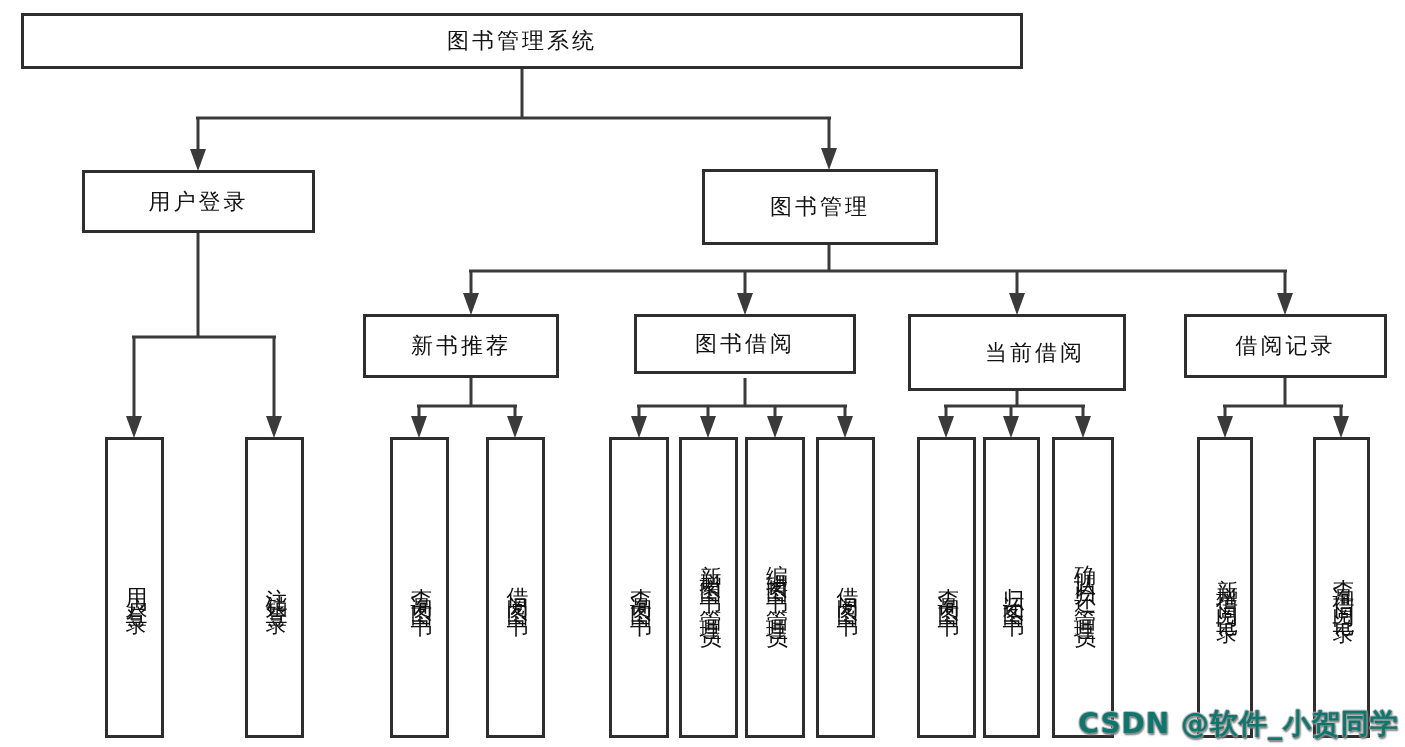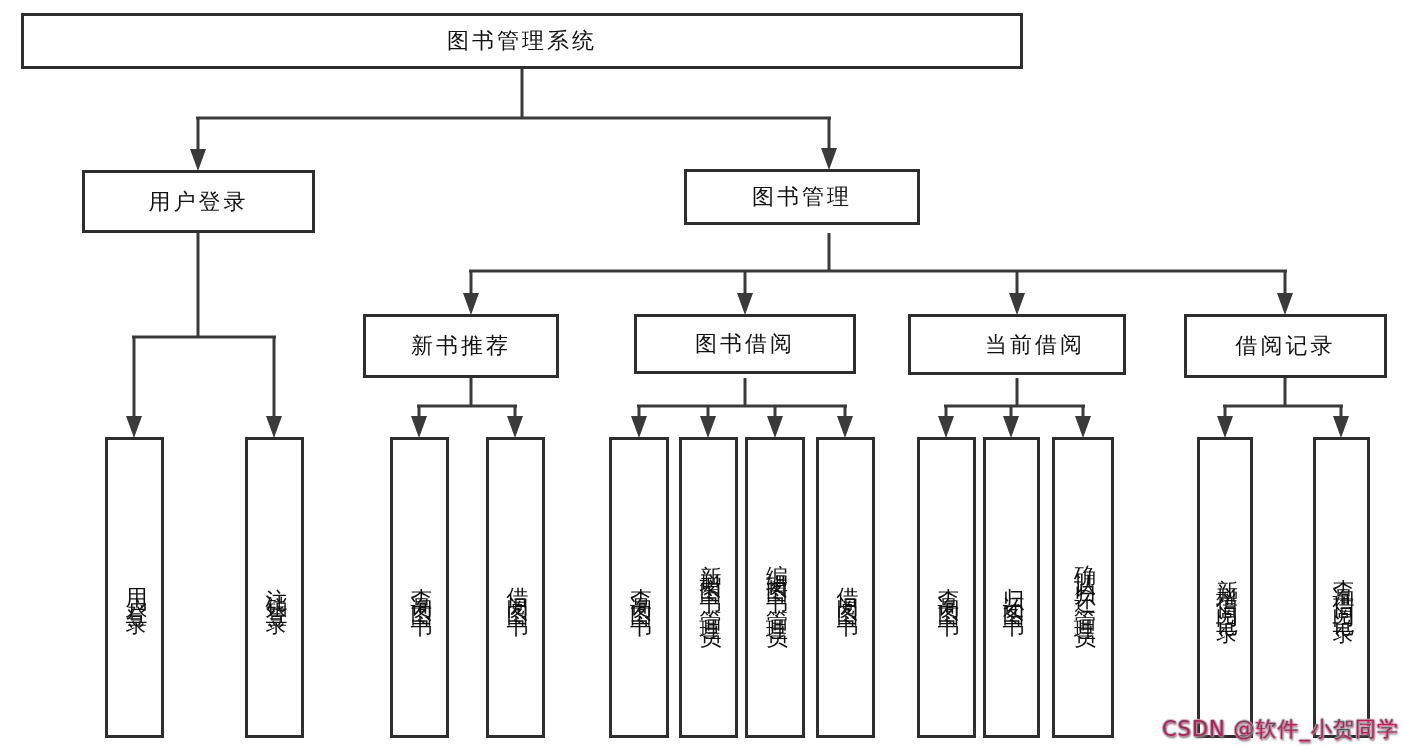--- a/index.html
+++ b/index.html
@@ -35,24 +35,24 @@
     text-orientation:mixed;
     font-size:22px;
     letter-spacing:9px;
     line-height:1;
     white-space:normal;
   }
   #watermark{
     position:absolute;
     right:6px;bottom:4px;
     z-index:3;
-    font-size:21px;
-    font-weight:400;
+    font-size:28px;
+    font-weight:700;
     letter-spacing:1px;
-    color:#be185d;
+    color:#0f766e;
     text-shadow:0 1px 2px #8a8a8a,0 -1px 1px #bdbdbd,1px 0 1px #9e9e9e,-1px 0 1px #9e9e9e,1px 2px 2px #777777;
   }
 </style>
 </head>
 <body>
 
 <div id="stage">
 
   <svg id="wires" width="1405" height="747" viewBox="0 0 1405 747">
     <g stroke="#3a3a3a" stroke-width="3" fill="none">
@@ -116,25 +116,25 @@
       <polygon points="1011,438 1003,416 1019,416"></polygon>
       <polygon points="1083,438 1075,416 1091,416"></polygon>
       <polygon points="1225,438 1217,416 1233,416"></polygon>
       <polygon points="1341,438 1333,416 1349,416"></polygon>
     </g>
   </svg>
 
   <div class="node" style="left:21px;top:13px;width:1002px;height:56px;">图书管理系统</div>
 
   <div class="node" style="left:82px;top:170px;width:233px;height:63px;">用户登录</div>
-  <div class="node" style="left:684px;top:169px;width:236px;height:56px;">图书管理</div>
+  <div class="node" style="left:702px;top:169px;width:236px;height:76px;">图书管理</div>
 
   <div class="node" style="left:363px;top:314px;width:196px;height:64px;">新书推荐</div>
   <div class="node" style="left:634px;top:314px;width:222px;height:60px;">图书借阅</div>
-  <div class="node" style="left:908px;top:314px;width:218px;height:61px;padding-left:36px;">当前借阅</div>
+  <div class="node" style="left:908px;top:314px;width:218px;height:77px;padding-left:36px;">当前借阅</div>
   <div class="node" style="left:1184px;top:314px;width:203px;height:64px;">借阅记录</div>
 
   <div class="node vbox" style="left:105px;top:437px;width:59px;height:301px;">用户登录</div>
   <div class="node vbox" style="left:245px;top:437px;width:59px;height:301px;">注销登录</div>
 
   <div class="node vbox" style="left:390px;top:437px;width:59px;height:301px;">查询图书</div>
   <div class="node vbox" style="left:486px;top:437px;width:59px;height:301px;">借阅图书</div>
 
   <div class="node vbox" style="left:609px;top:437px;width:60px;height:301px;">查询图书</div>
   <div class="node vbox" style="left:679px;top:437px;width:59px;height:301px;">新增图书（管理员）</div>

